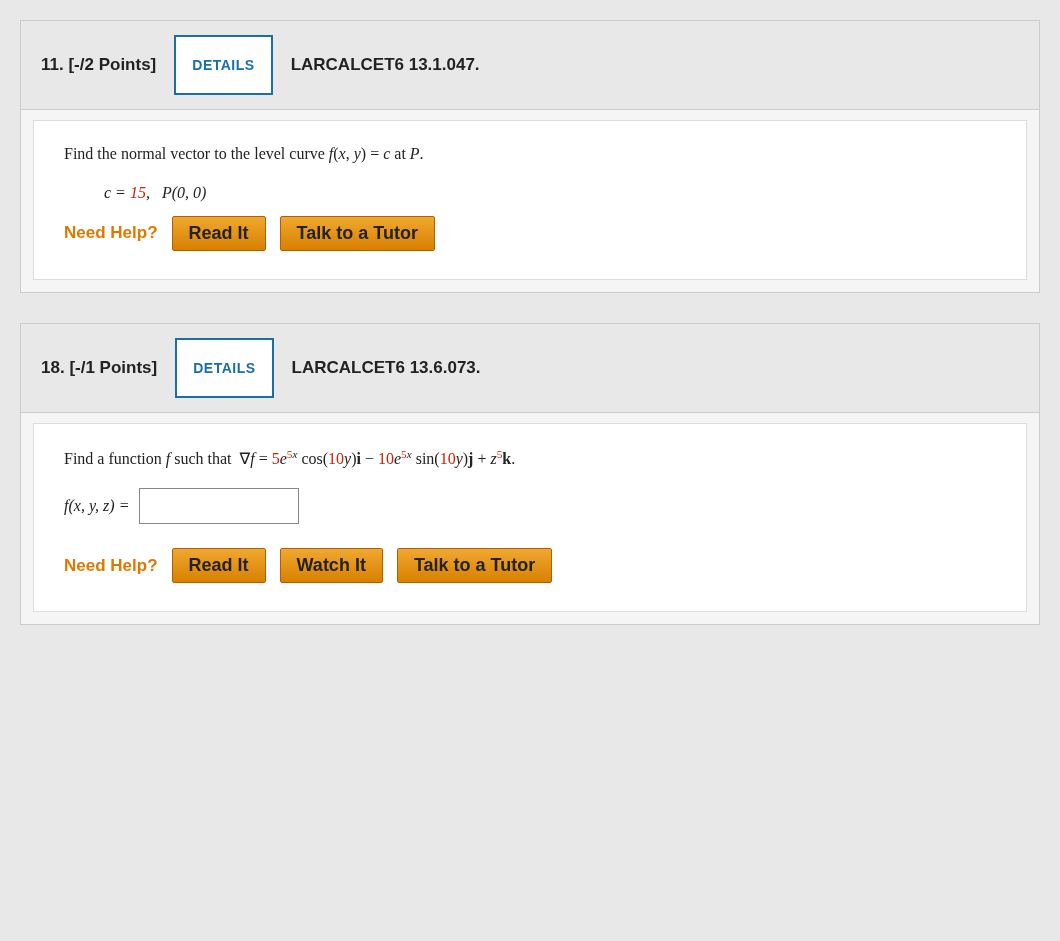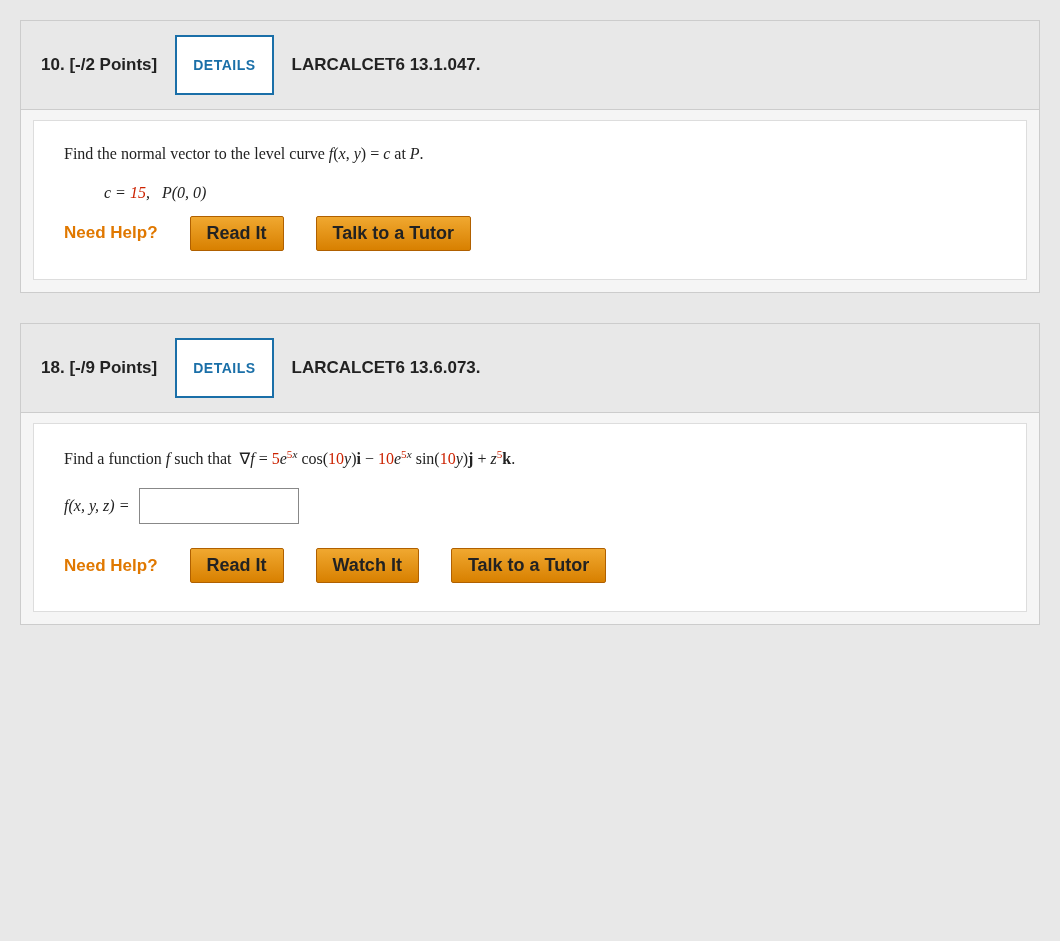--- a/index.html
+++ b/index.html
@@ -79,21 +79,21 @@
       width: 160px;
       height: 36px;
       padding: 4px 8px;
       font-size: 15px;
       background: white;
       outline: none;
     }
     .need-help-row {
       display: flex;
       align-items: center;
-      gap: 32px;
+      gap: 14px;
     }
     .need-help-label {
       color: #e07800;
       font-weight: bold;
       font-size: 17px;
       font-family: Arial, sans-serif;
     }
     .help-btn {
       background: linear-gradient(to bottom, #f0a830, #d88000);
       border: 1px solid #b06000;
@@ -109,21 +109,21 @@
       font-size: 0.7em;
       vertical-align: super;
     }
   </style>
 </head>
 <body>
 
 <div class="problem-block">
   <div class="problem-header">
     <span class="problem-number">
-      <span>10.</span>&nbsp;<span>[-/2 Points]</span>
+      <span>11.</span>&nbsp;<span>[-/2 Points]</span>
     </span>
     <button class="details-btn">DETAILS</button>
     <span class="problem-id">LARCALCET6 13.1.047.</span>
   </div>
   <div class="problem-body">
     <div class="problem-text">
       Find the normal vector to the level curve <em>f</em>(<em>x</em>, <em>y</em>) = <em>c</em> at <em>P</em>.
     </div>
     <div class="math-display">
       <div><em>c</em> = <span class="red">15</span>,&nbsp;&nbsp;&nbsp;<em>P</em>(0, 0)</div>
@@ -132,21 +132,21 @@
       <span class="need-help-label">Need Help?</span>
       <button class="help-btn">Read It</button>
       <button class="help-btn">Talk to a Tutor</button>
     </div>
   </div>
 </div>
 
 <div class="problem-block">
   <div class="problem-header">
     <span class="problem-number">
-      <span>18.</span>&nbsp;<span>[-/9 Points]</span>
+      <span>18.</span>&nbsp;<span>[-/1 Points]</span>
     </span>
     <button class="details-btn">DETAILS</button>
     <span class="problem-id">LARCALCET6 13.6.073.</span>
   </div>
   <div class="problem-body">
     <div class="problem-text">
       Find a function <em>f</em> such that &nbsp;∇<em>f</em> = <span class="red">5</span><em>e</em><sup><span class="red">5</span><em>x</em></sup> cos(<span class="red">10</span><em>y</em>)<strong>i</strong> − <span class="red">10</span><em>e</em><sup><span class="red">5</span><em>x</em></sup> sin(<span class="red">10</span><em>y</em>)<strong>j</strong> + <em>z</em><sup><span class="red">5</span></sup><strong>k</strong>.
     </div>
     <div class="answer-row">
       <span><em>f</em>(<em>x</em>, <em>y</em>, <em>z</em>) =</span>

